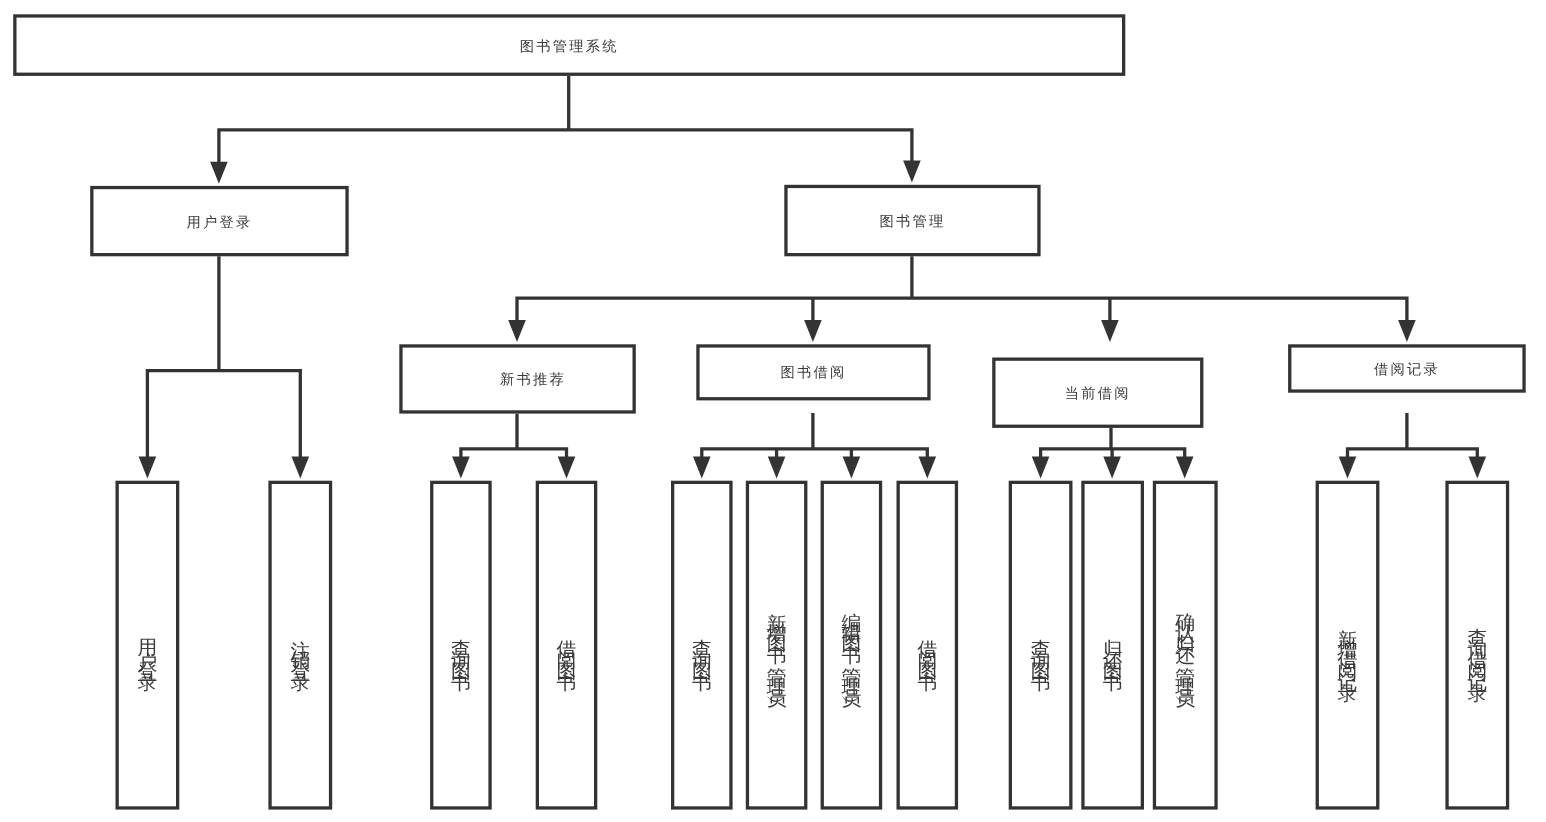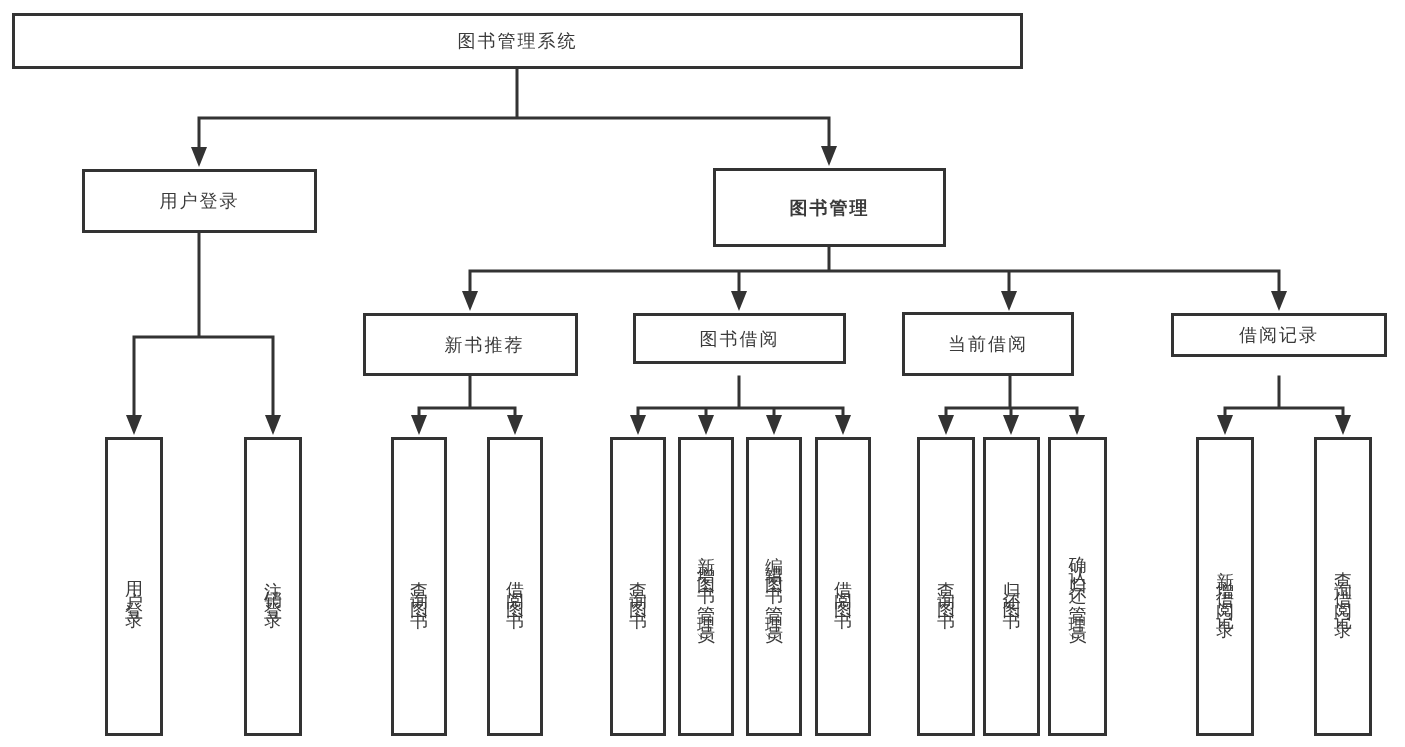--- a/index.html
+++ b/index.html
@@ -24,21 +24,21 @@
   }
   .node {
     position: absolute;
     box-sizing: border-box;
     border: 3px solid #333333;
     background: #ffffff;
     color: #3a3a3a;
     display: flex;
     align-items: center;
     justify-content: center;
-    font-size: 18px;
+    font-size: 13px;
     letter-spacing: 2px;
     text-align: center;
     line-height: 1;
   }
   .leaf {
     writing-mode: vertical-rl;
     text-orientation: mixed;
     font-size: 18px;
     letter-spacing: 10px;
     line-height: 1;
@@ -102,25 +102,25 @@
       <polygon points="1069,415 1085,415 1077,435"></polygon>
 
       <polygon points="1217,415 1233,415 1225,435"></polygon>
       <polygon points="1335,415 1351,415 1343,435"></polygon>
     </g>
   </svg>
 
   <div class="node" style="left:12px; top:13px; width:1011px; height:56px;">图书管理系统</div>
 
   <div class="node" style="left:82px; top:169px; width:235px; height:64px;">用户登录</div>
-  <div class="node" style="left:713px; top:168px; width:233px; height:79px;font-weight:bold;">图书管理</div>
+  <div class="node" style="left:713px; top:168px; width:233px; height:65px;">图书管理</div>
 
   <div class="node" style="left:363px; top:313px; width:215px; height:63px;padding-left:28px;">新书推荐</div>
   <div class="node" style="left:633px; top:313px; width:213px; height:51px;">图书借阅</div>
-  <div class="node" style="left:902px; top:312px; width:172px; height:64px;">当前借阅</div>
+  <div class="node" style="left:902px; top:325px; width:192px; height:64px;">当前借阅</div>
   <div class="node" style="left:1171px; top:313px; width:216px; height:44px;">借阅记录</div>
 
   <div class="node leaf" style="left:105px; top:437px; width:58px; height:299px;">用户登录</div>
   <div class="node leaf" style="left:244px; top:437px; width:58px; height:299px;">注销登录</div>
 
   <div class="node leaf" style="left:391px; top:437px; width:56px; height:299px;">查询图书</div>
   <div class="node leaf" style="left:487px; top:437px; width:56px; height:299px;">借阅图书</div>
 
   <div class="node leaf" style="left:610px; top:437px; width:56px; height:299px;">查询图书</div>
   <div class="node leaf" style="left:678px; top:437px; width:56px; height:299px;">新增图书（管理员）</div>

